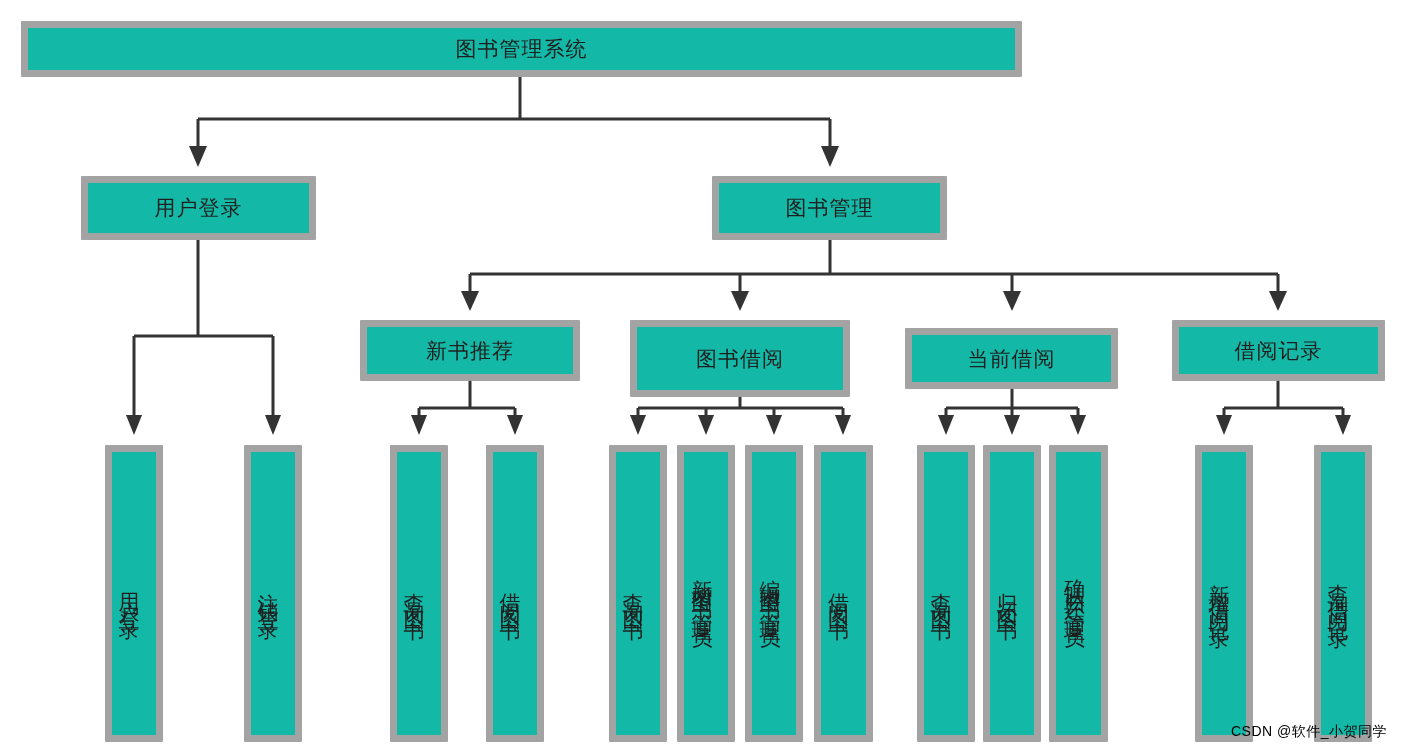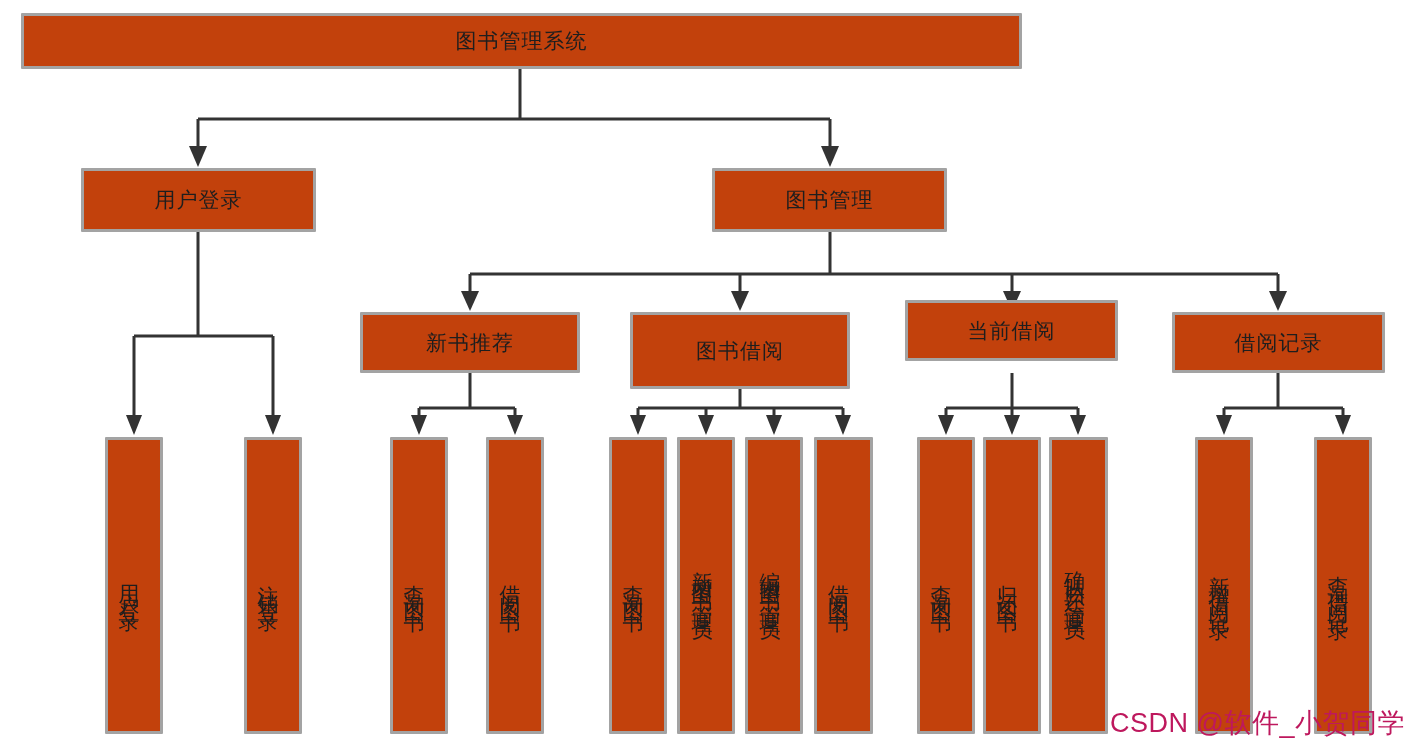--- a/index.html
+++ b/index.html
@@ -13,27 +13,28 @@
   }
   .wires {
     position: absolute;
     left: 0; top: 0;
     width: 1405px; height: 747px;
     z-index: 1;
   }
   .node {
     position: absolute;
     box-sizing: border-box;
-    border: 3px solid #a3a3a3;
-    background: #c2410c;
+    border: 7px solid #a3a3a3;
+    background: #14b8a6;
     display: flex;
     align-items: center;
     justify-content: center;
     z-index: 2;
     border-radius: 1px;
+    margin-top: 8px;
   }
   .node .lbl {
     font-size: 21px;
     color: #1e1e1e;
     letter-spacing: 1px;
     white-space: nowrap;
   }
   .leaf .lbl {
     writing-mode: vertical-rl;
     text-orientation: mixed;
@@ -41,24 +42,24 @@
     line-height: 1;
     white-space: normal;
     padding-block-start: 9px; 
   }
   .leaf-long .lbl {
     letter-spacing: 7px;
     padding-block-start: 7px;
   }
   .watermark {
     position: absolute;
-    right: 0;
+    right: 18px;
     bottom: 6px;
-    font-size: 27px;
-    color: #be185d;
+    font-size: 14px;
+    color: #000000;
     letter-spacing: 0.5px;
     z-index: 5;
     white-space: nowrap;
   }
 </style>
 </head>
 <body>
 
 <div class="canvas">
 
@@ -105,21 +106,21 @@
   <div class="node" style="left:712px; top:168px; width:235px; height:64px;">
     <span class="lbl">图书管理</span>
   </div>
 
   <div class="node" style="left:360px; top:312px; width:220px; height:61px;">
     <span class="lbl">新书推荐</span>
   </div>
   <div class="node" style="left:630px; top:312px; width:220px; height:77px;">
     <span class="lbl">图书借阅</span>
   </div>
-  <div class="node" style="left:905px; top:300px; width:213px; height:61px;">
+  <div class="node" style="left:905px; top:320px; width:213px; height:61px;">
     <span class="lbl">当前借阅</span>
   </div>
   <div class="node" style="left:1172px; top:312px; width:213px; height:61px;">
     <span class="lbl">借阅记录</span>
   </div>
 
   <div class="node leaf" style="left:105px; top:437px; width:58px; height:297px;">
     <span class="lbl">用户登录</span>
   </div>
   <div class="node leaf" style="left:244px; top:437px; width:58px; height:297px;">

